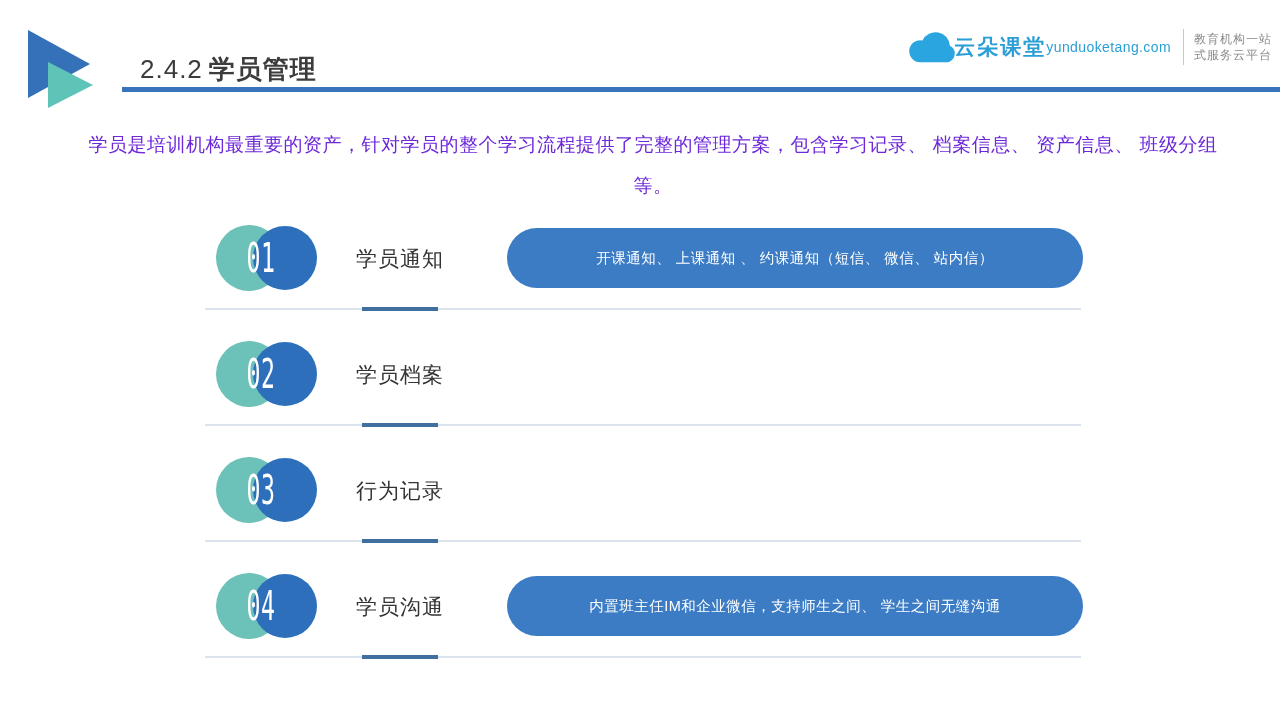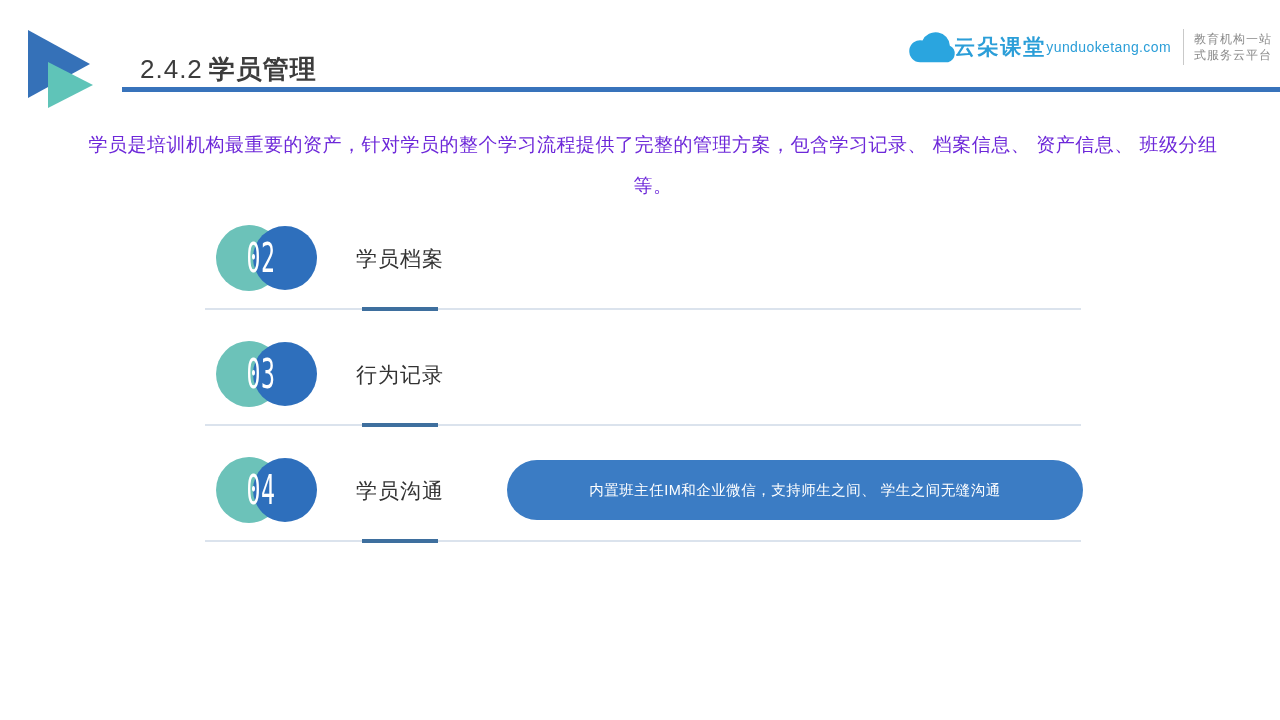--- a/index.html
+++ b/index.html
@@ -98,20 +98,31 @@
     <div class="brand-tagline">
       <div>教育机构一站</div>
       <div>式服务云平台</div>
     </div>
   </div>
 
   <div class="intro">学员是培训机构最重要的资产，针对学员的整个学习流程提供了完整的管理方案，包含学习记录、 档案信息、 资产信息、 班级分组等。</div>
 
   <div class="rows">
 
+    <div class="row">
+      <span class="c-teal"></span>
+      <span class="c-blue"></span>
+      <span class="num">01</span>
+      <span class="label">学员通知</span>
+      <div class="pill">
+        <span>开课通知、 上课通知 、 约课通知（短信、 微信、 站内信）</span>
+      </div>
+      <div class="sep"></div>
+      <div class="sep-dark"></div>
+    </div>
 
     <div class="row">
       <span class="c-teal"></span>
       <span class="c-blue"></span>
       <span class="num">02</span>
       <span class="label">学员档案</span>
       <div class="sep"></div>
       <div class="sep-dark"></div>
     </div>
 

